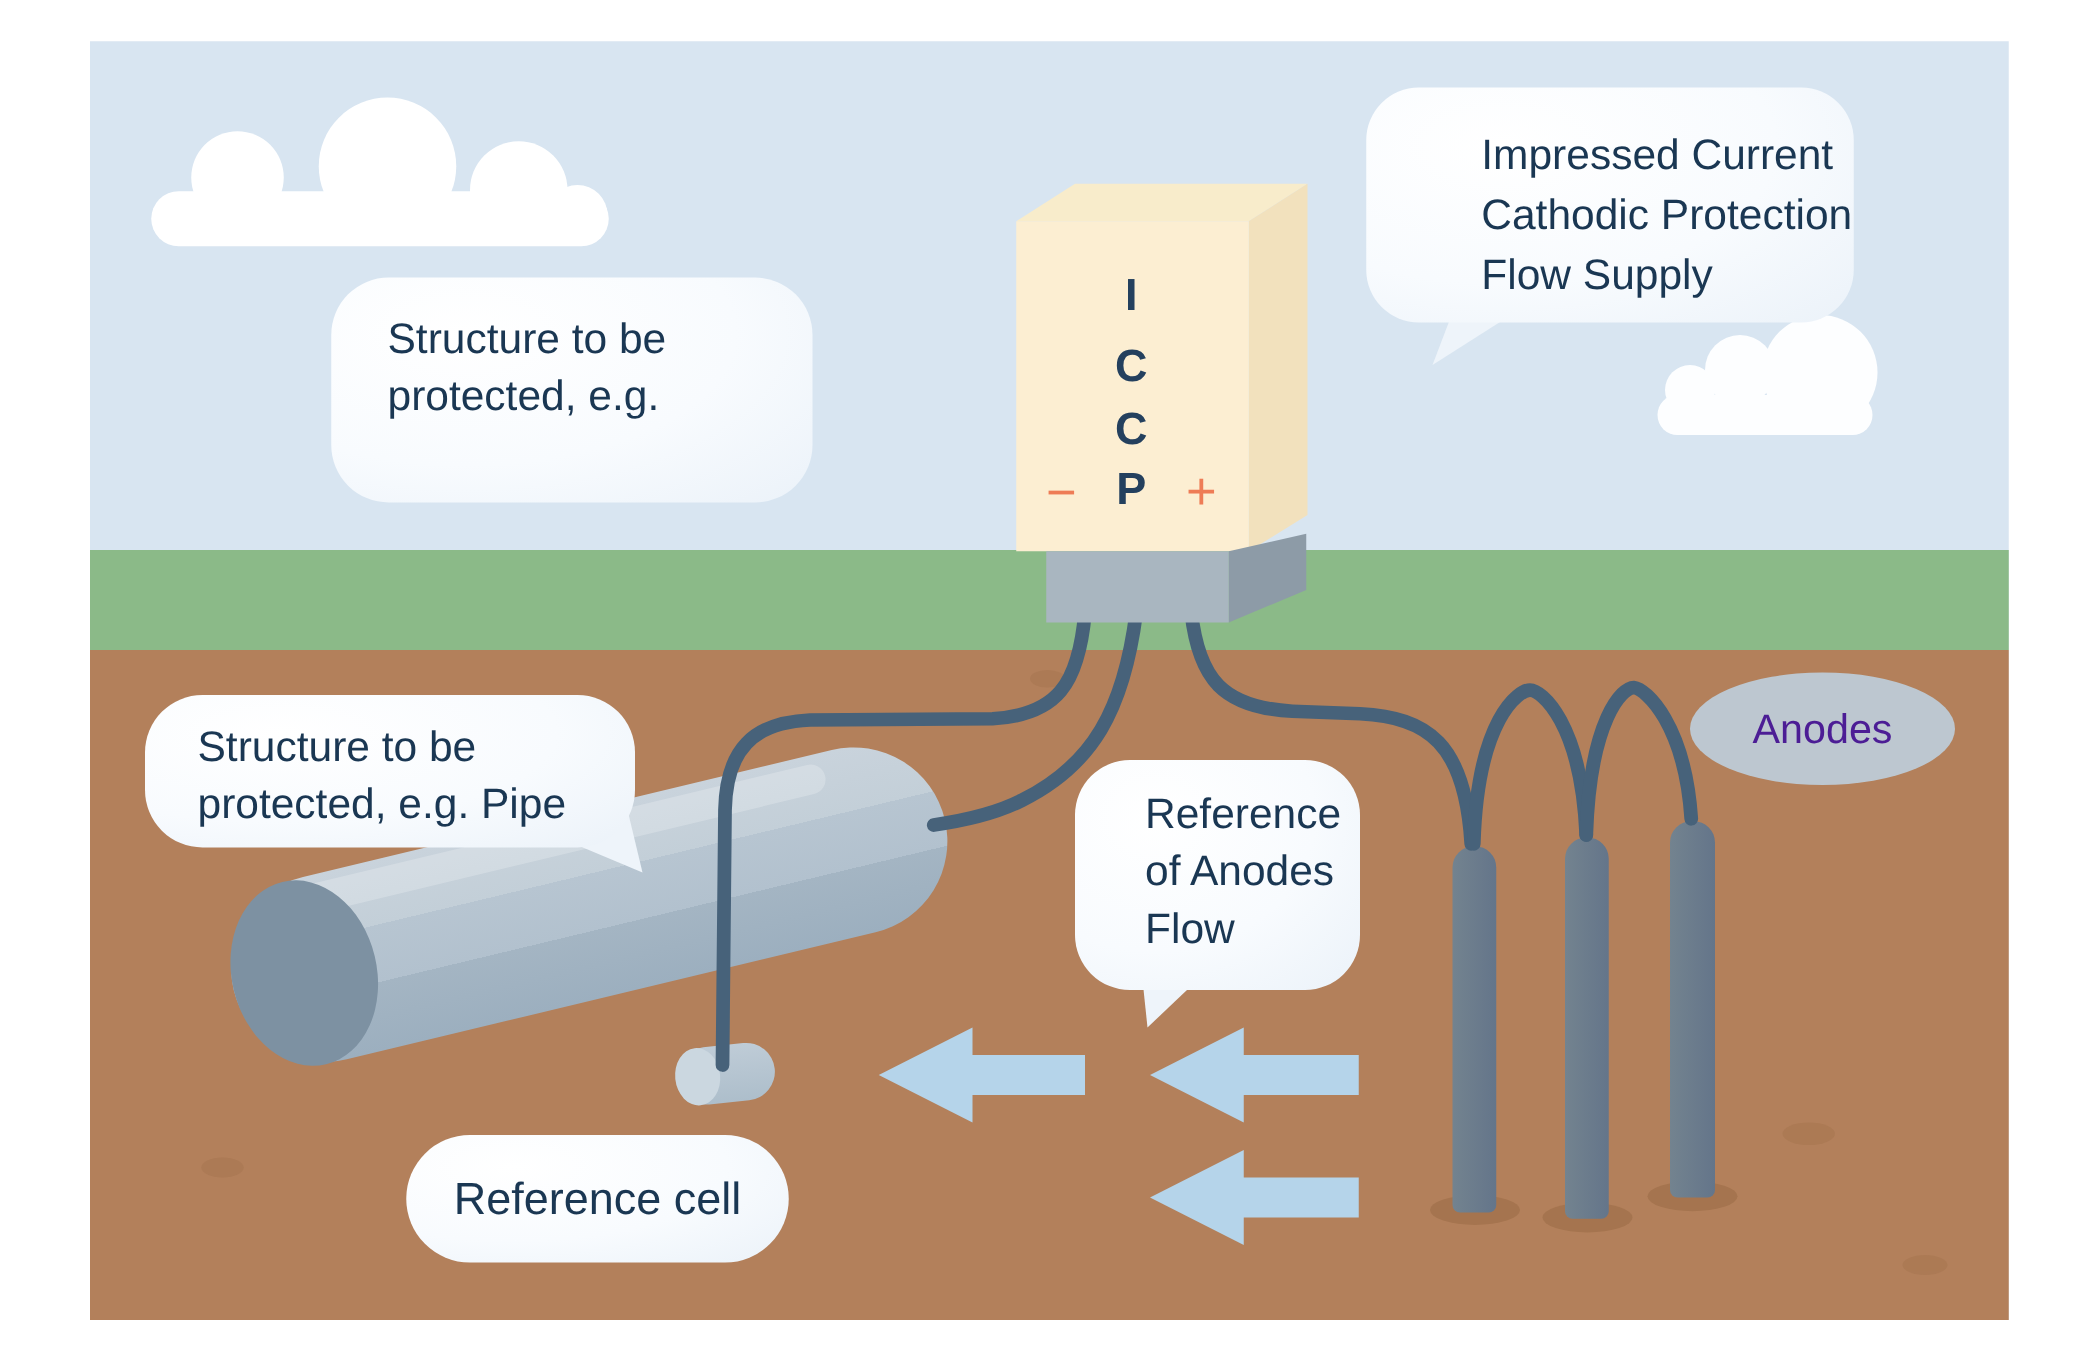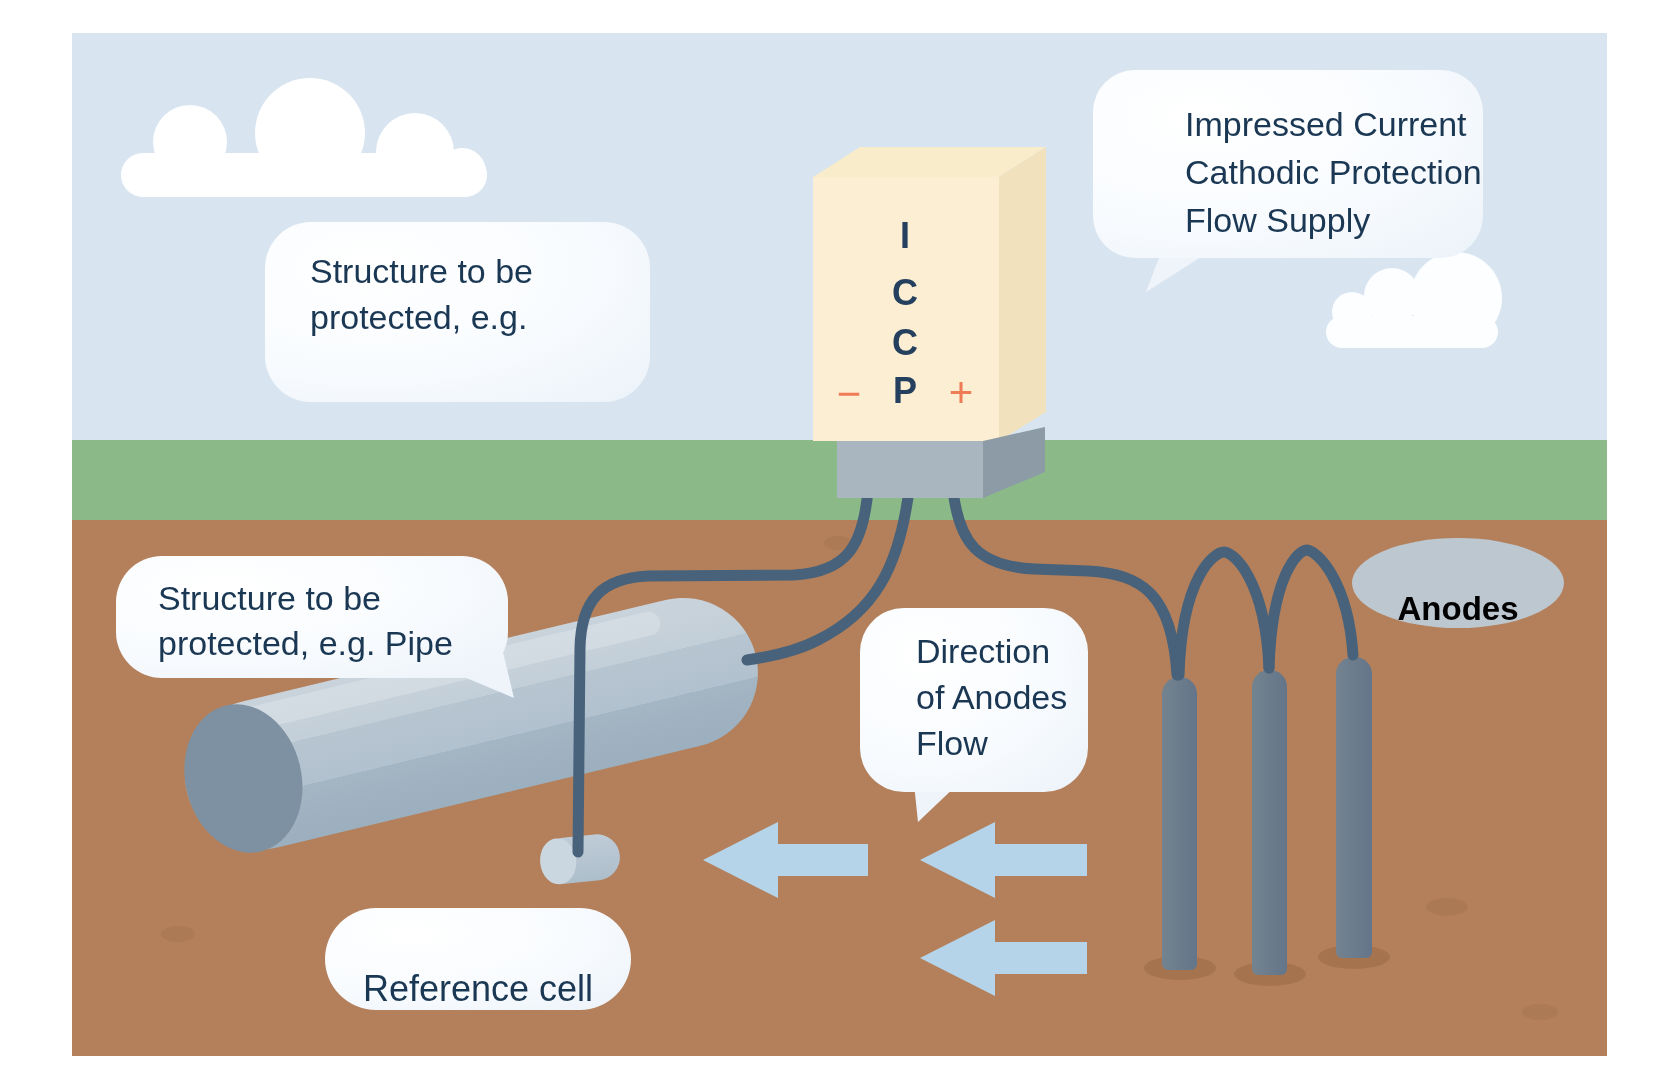--- a/index.html
+++ b/index.html
@@ -35,43 +35,43 @@
   .rod1{left:1162px;top:677px;height:293px;}
   .rod2{left:1252px;top:670px;height:305px;}
   .rod3{left:1336px;top:657px;height:301px;width:36px;}
   .rod-shadow{position:absolute;height:24px;width:72px;border-radius:50%;background:#a5744f;z-index:2;}
   .sh1{left:1144px;top:956px;}
   .sh2{left:1234px;top:962px;}
   .sh3{left:1318px;top:945px;}
 
   
   .anodes-oval{position:absolute;left:1352px;top:538px;width:212px;height:90px;border-radius:50%;
-        background:#bdc7d0;z-index:2;display:flex;align-items:flex-end;justify-content:center;
-        color:#000000;font-size:33px;font-weight:bold;}
+        background:#bdc7d0;z-index:2;display:flex;align-items:center;justify-content:center;
+        color:#4c1d95;font-size:33px;}
 
   
   .boxletter{position:absolute;transform:translateX(-50%);z-index:6;color:#24405e;
         font-weight:bold;font-size:36px;line-height:36px;}
   .terminal{position:absolute;transform:translateX(-50%);z-index:6;color:#ee7c56;
         font-weight:500;font-size:42px;line-height:42px;}
 
   
   .bubble{position:absolute;z-index:6;border-radius:46px;
         background:radial-gradient(ellipse at 28% 25%,#ffffff 0%,#f8fbfe 55%,#ebf2f9 100%);
         color:#1a3753;font-weight:500;}
   .bubble .ln{display:block;}
   .b-pipeline{left:265px;top:222px;width:385px;height:180px;padding:26px 0 0 45px;box-sizing:border-box;
         font-size:34px;line-height:46px;}
   .b-power{left:1093px;top:70px;width:390px;height:188px;padding:30px 0 0 92px;box-sizing:border-box;
         font-size:34px;line-height:48px;border-radius:42px;}
   .b-pipe{left:116px;top:556px;width:392px;height:122px;padding:20px 0 0 42px;box-sizing:border-box;
         font-size:34px;line-height:45px;}
   .b-direction{left:860px;top:608px;width:228px;height:184px;padding:20px 0 0 56px;box-sizing:border-box;
         font-size:34px;line-height:46px;border-radius:44px;}
-  .b-refcell{left:325px;top:908px;width:306px;height:102px;display:flex;align-items:flex-end;
+  .b-refcell{left:325px;top:908px;width:306px;height:102px;display:flex;align-items:center;
         justify-content:center;font-size:36px;border-radius:51px;}
 </style>
 </head>
 <body>
 
 <div class="page">
   <div class="frame">
     <div class="world">
 
       <div class="band sky"></div>
@@ -170,21 +170,21 @@
         <span class="ln">Cathodic Protection</span>
         <span class="ln">Flow Supply</span>
       </div>
 
       <div class="bubble b-pipe">
         <span class="ln">Structure to be</span>
         <span class="ln">protected, e.g. Pipe</span>
       </div>
 
       <div class="bubble b-direction">
-        <span class="ln">Direction</span>
+        <span class="ln">Reference</span>
         <span class="ln">of Anodes</span>
         <span class="ln">Flow</span>
       </div>
 
       <div class="bubble b-refcell">
         <span>Reference cell</span>
       </div>
 
     </div>
   </div>

